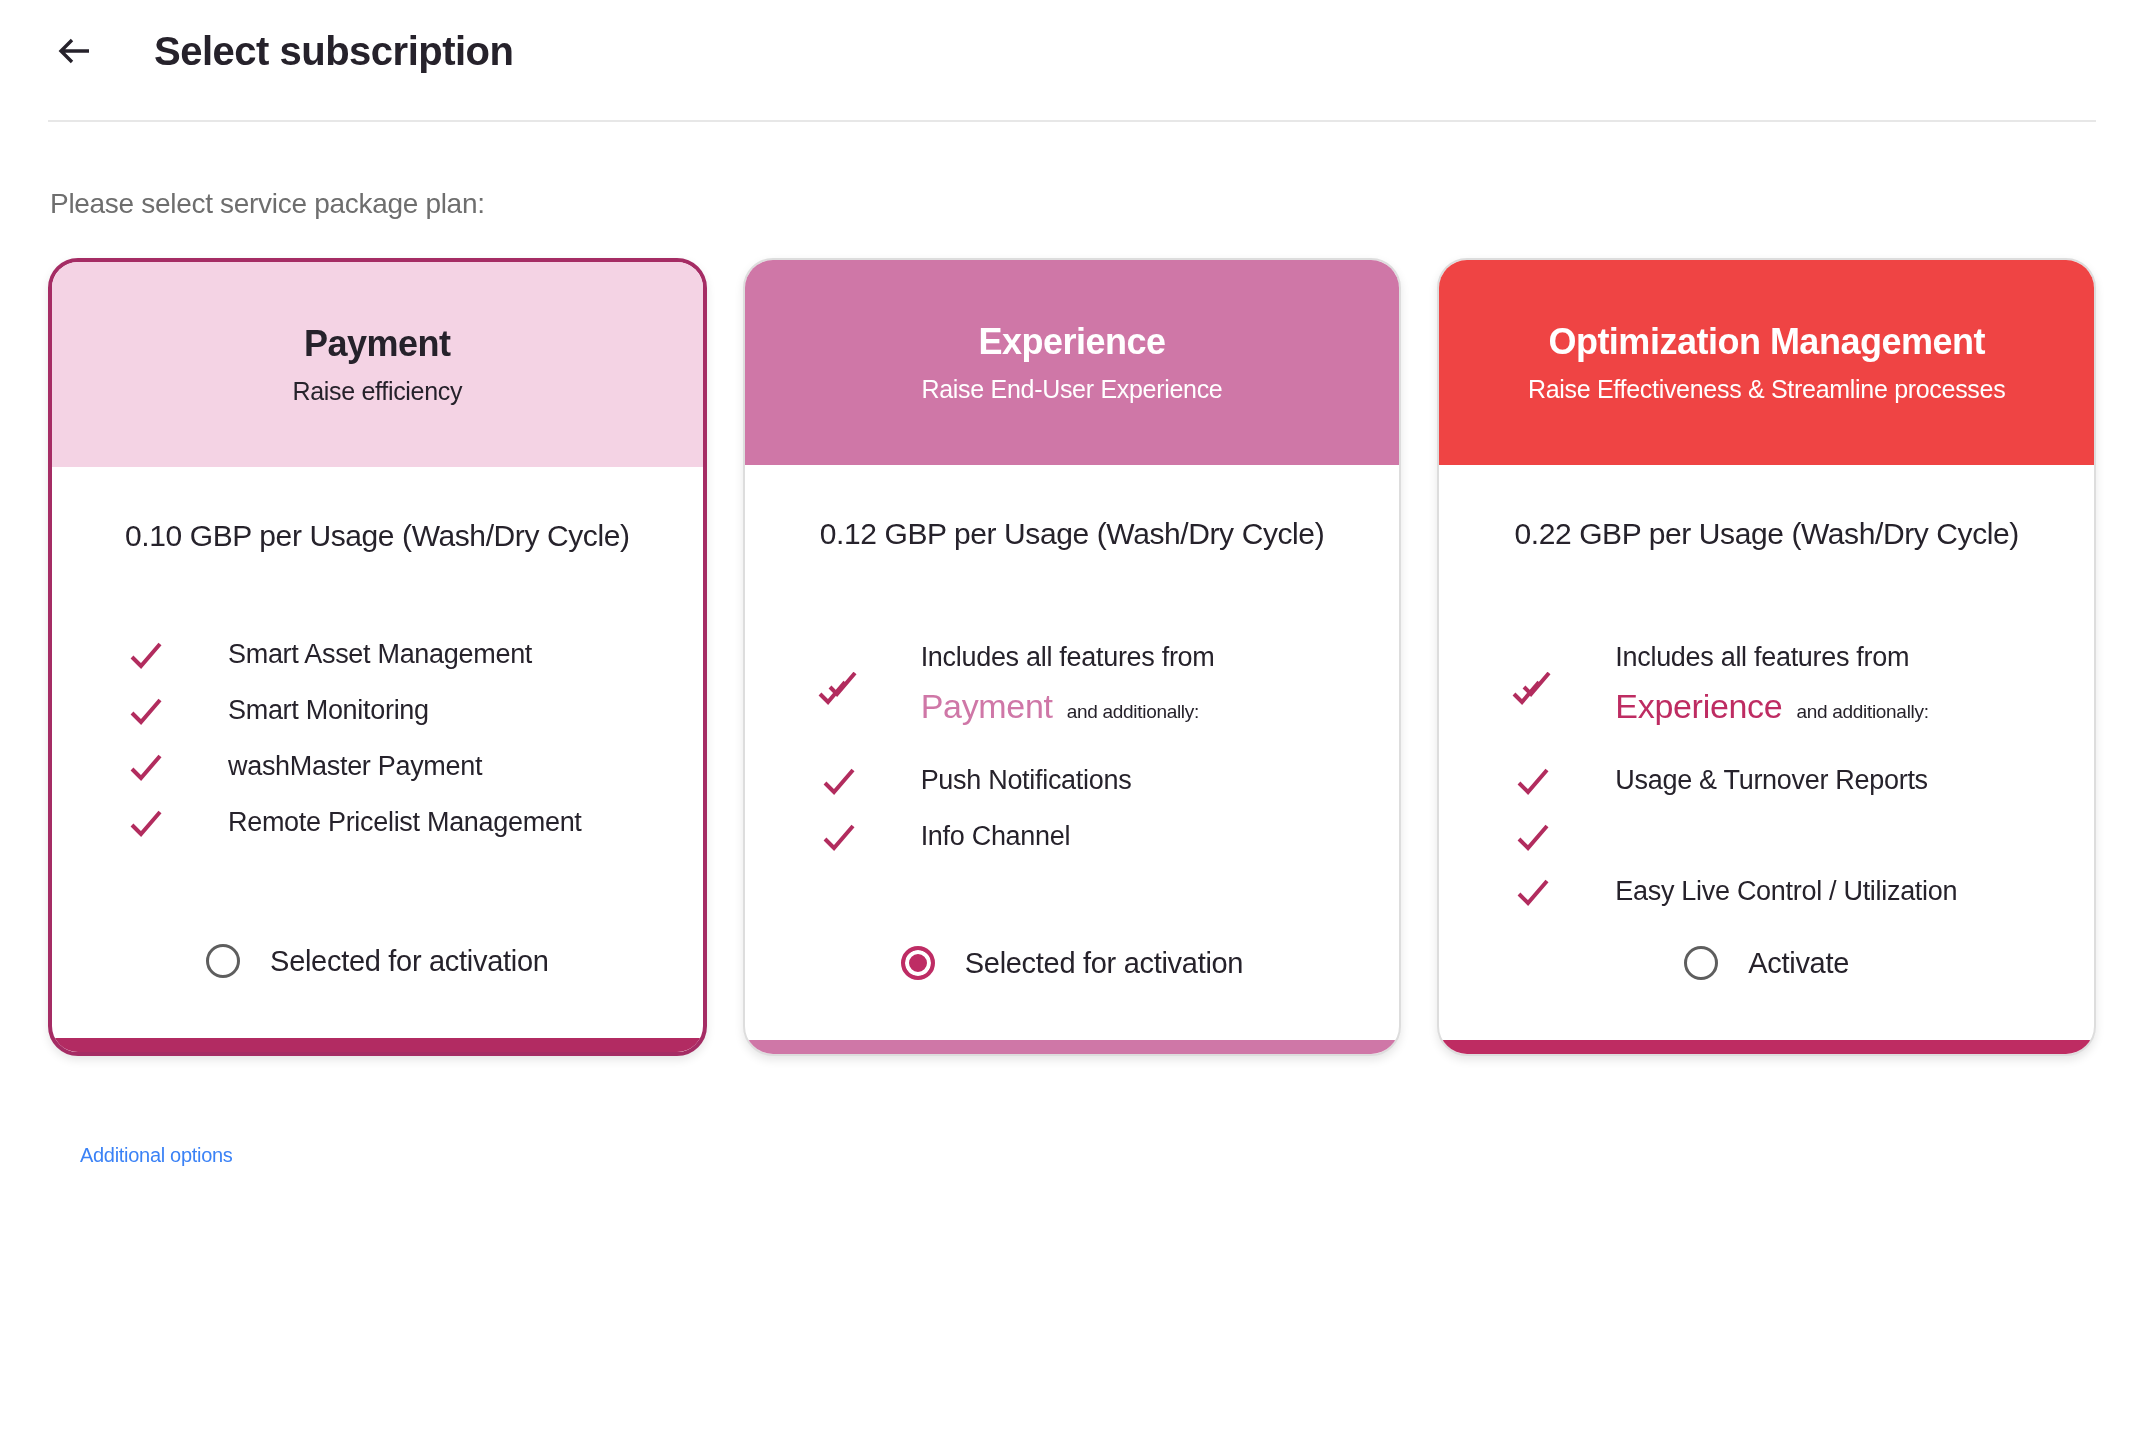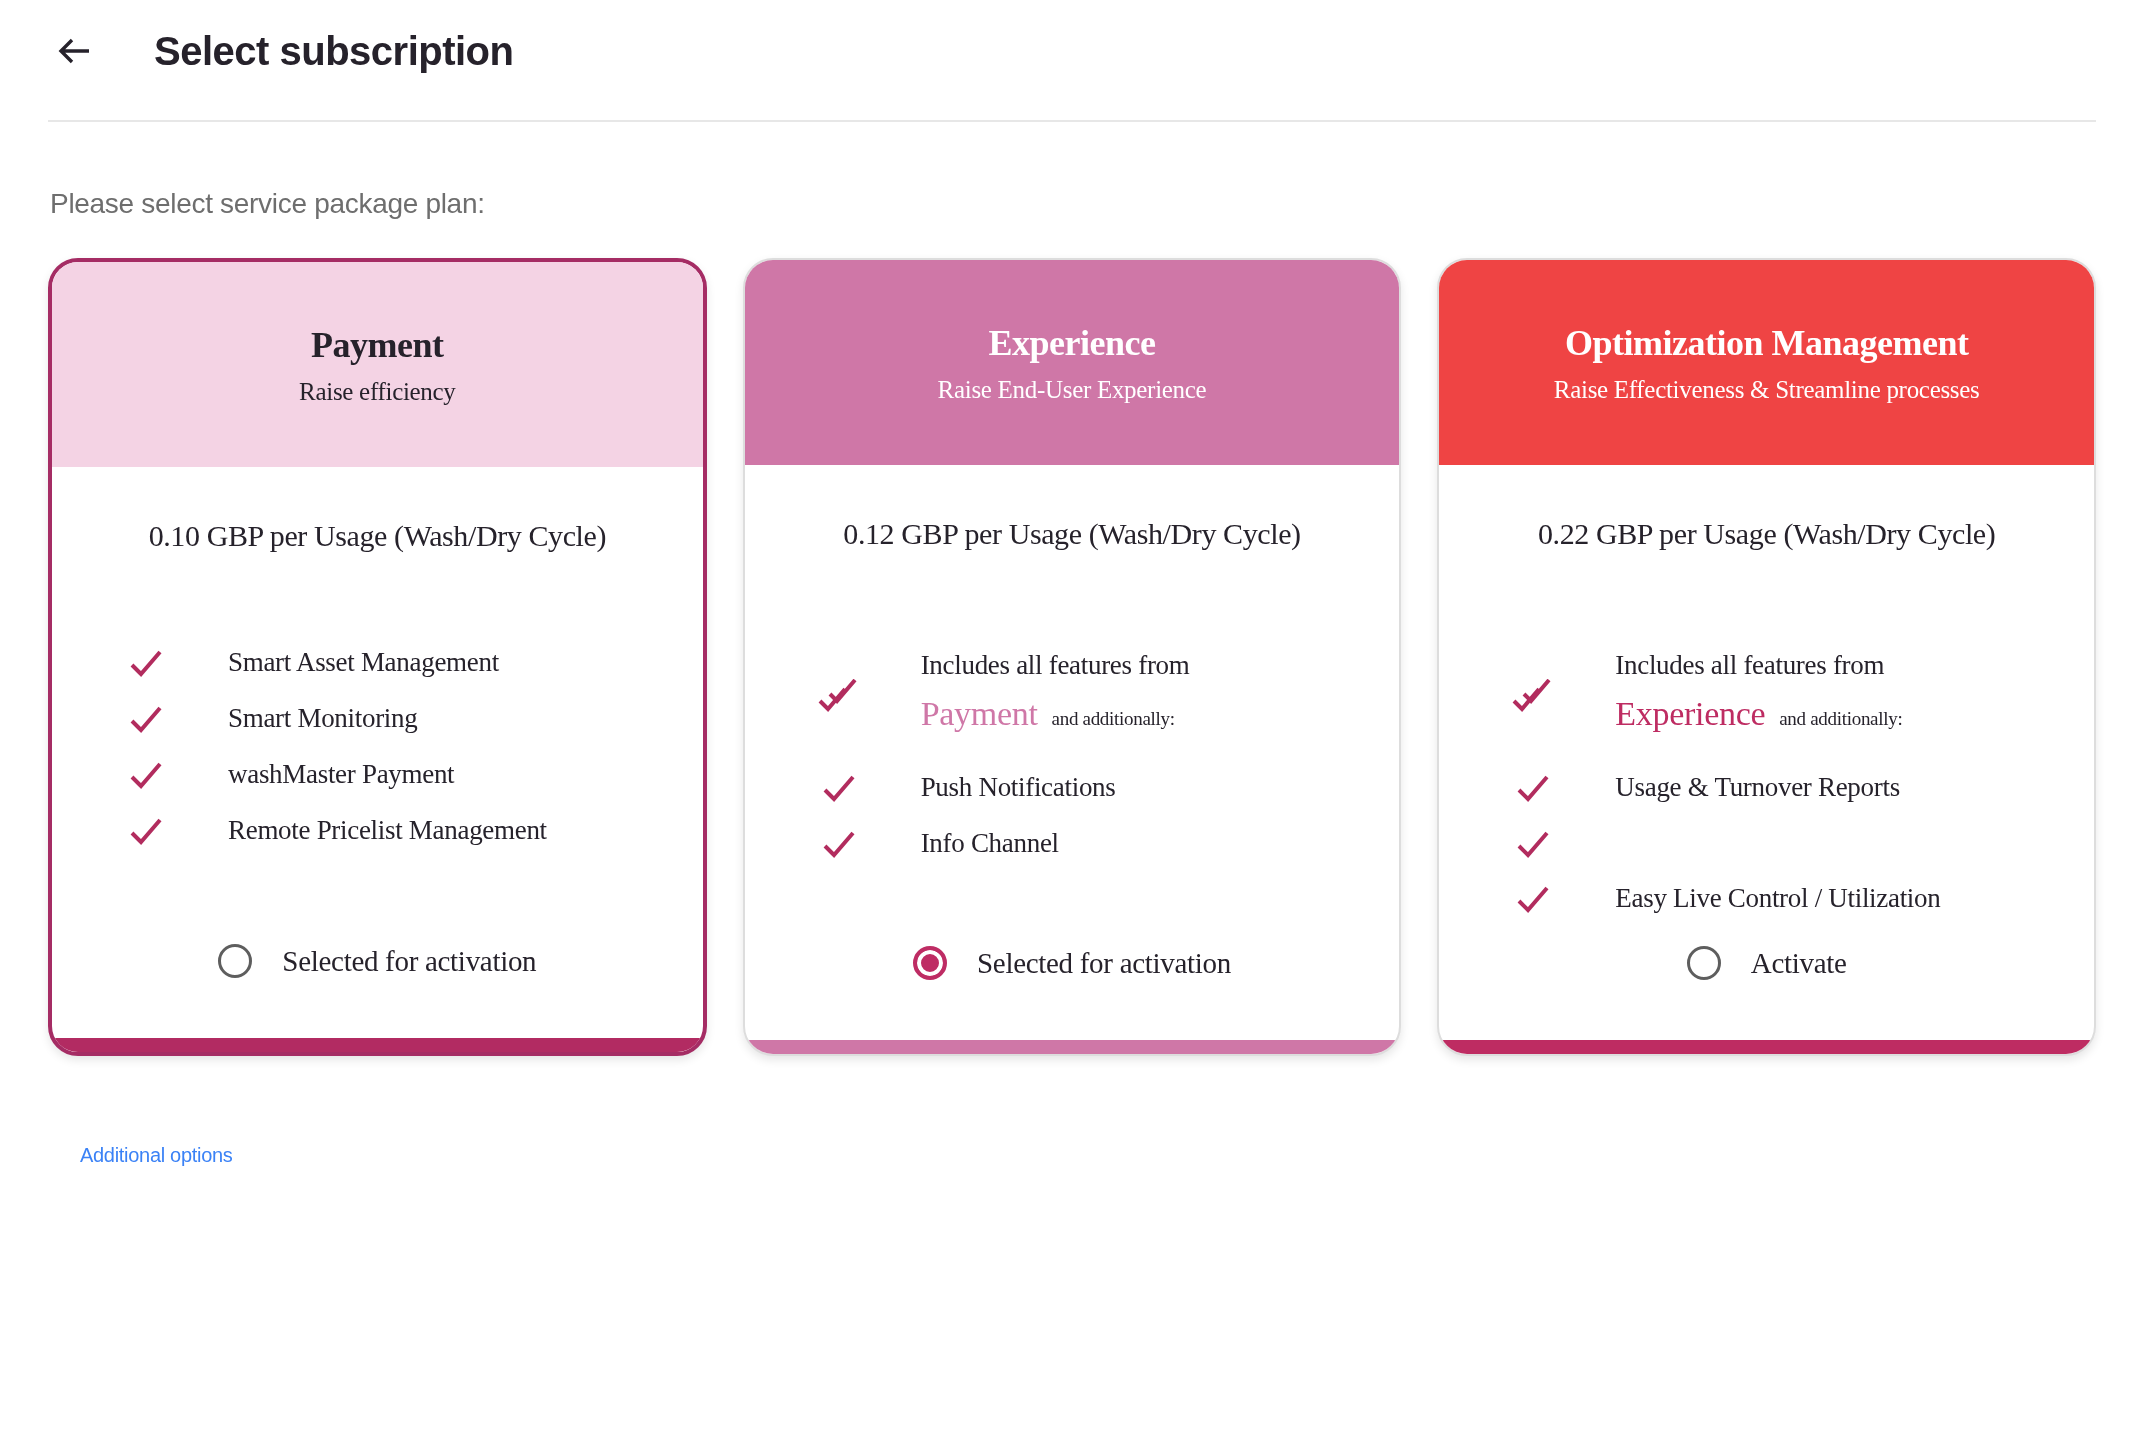--- a/index.html
+++ b/index.html
@@ -20,33 +20,32 @@
   .intro { margin:66px 50px 38px 50px; font-size:28px; color:#6E6E6E; letter-spacing:-0.3px; }
 
   
   .plans { display:grid; grid-template-columns:repeat(3,1fr); gap:36px; margin:0 48px; }
   .card {
     position:relative; height:798px; border-radius:30px; overflow:hidden;
     background:#fff; box-sizing:border-box;
     display:flex; flex-direction:column;
     border:2px solid #DDDDDD;
     box-shadow:0 4px 10px rgba(0,0,0,0.10);
-    font-family:Liberation Serif, serif;
   }
   .card.plan-payment { border:4px solid #A52C64; }
 
   .card-head { height:205px; flex:0 0 205px; display:flex; flex-direction:column; align-items:center; justify-content:center; gap:12px; }
   .plan-payment .card-head      { background:#F4D3E4; color:#26222B; }
   .plan-experience .card-head   { background:#CF77A7; color:#FFFFFF; }
   .plan-optimization .card-head { background:#ef4444; color:#FFFFFF; }
   .plan-name { font-size:36px; font-weight:700; margin:0; letter-spacing:-0.5px; }
   .plan-tagline { font-size:25px; margin:0; letter-spacing:-0.3px; }
 
   .card-body { flex:1; display:flex; flex-direction:column; }
-  .price { text-align:center; font-size:30px; margin:52px 16px 12px 16px; letter-spacing:-0.4px; }
+  .price { text-align:center; font-size:30px; margin:52px 16px 4px 16px; letter-spacing:-0.4px; }
 
   .features { list-style:none; margin:80px 0 0 0; padding:0 24px 0 70px; }
   .feature { display:flex; align-items:flex-start; margin-bottom:22px; font-size:27px; line-height:34px; letter-spacing:-0.3px; }
   .icon-cell { width:48px; flex:0 0 48px; margin-right:58px; display:flex; justify-content:center; padding-top:3px; }
   .feature.includes { align-items:center; margin-bottom:24px; }
   .inc-line1 { display:block; font-size:27px; line-height:44px; }
   .inc-line2 { display:block; line-height:54px; }
   .inc-link { font-size:34px; margin-right:14px; }
   .plan-experience .inc-link   { color:#CF77A7; }
   .plan-optimization .inc-link { color:#BE2C62; }

